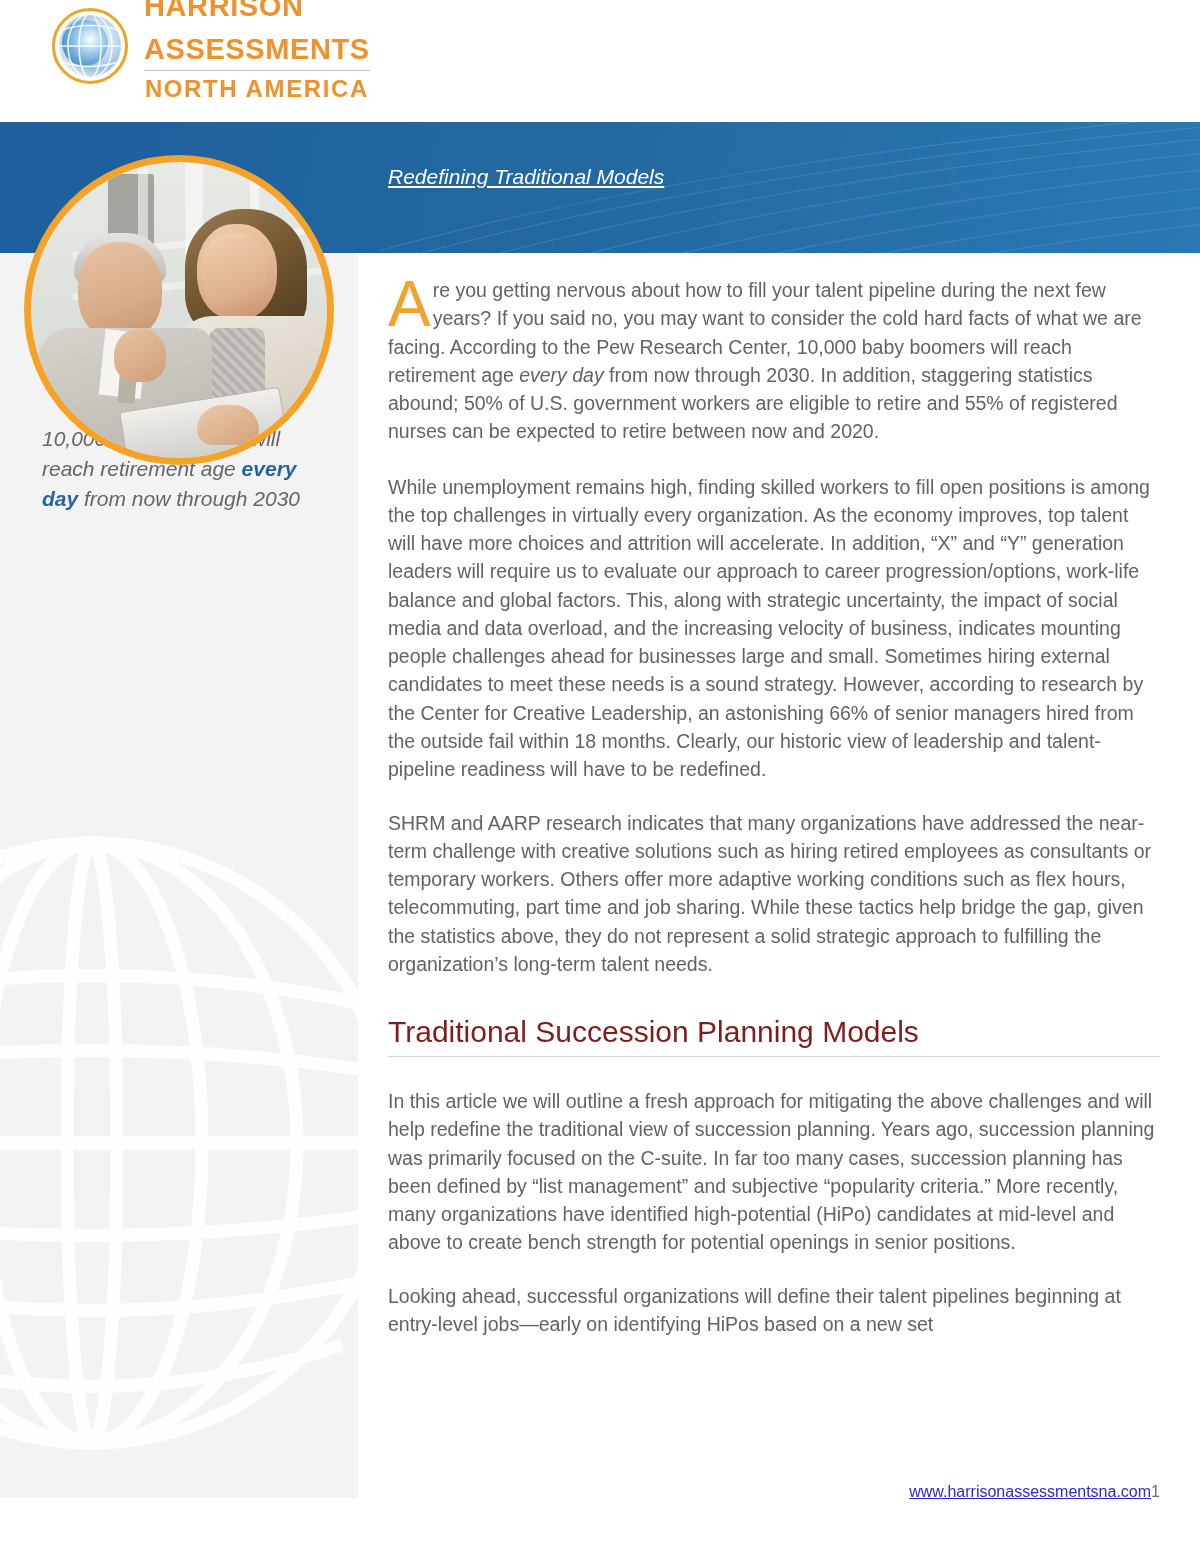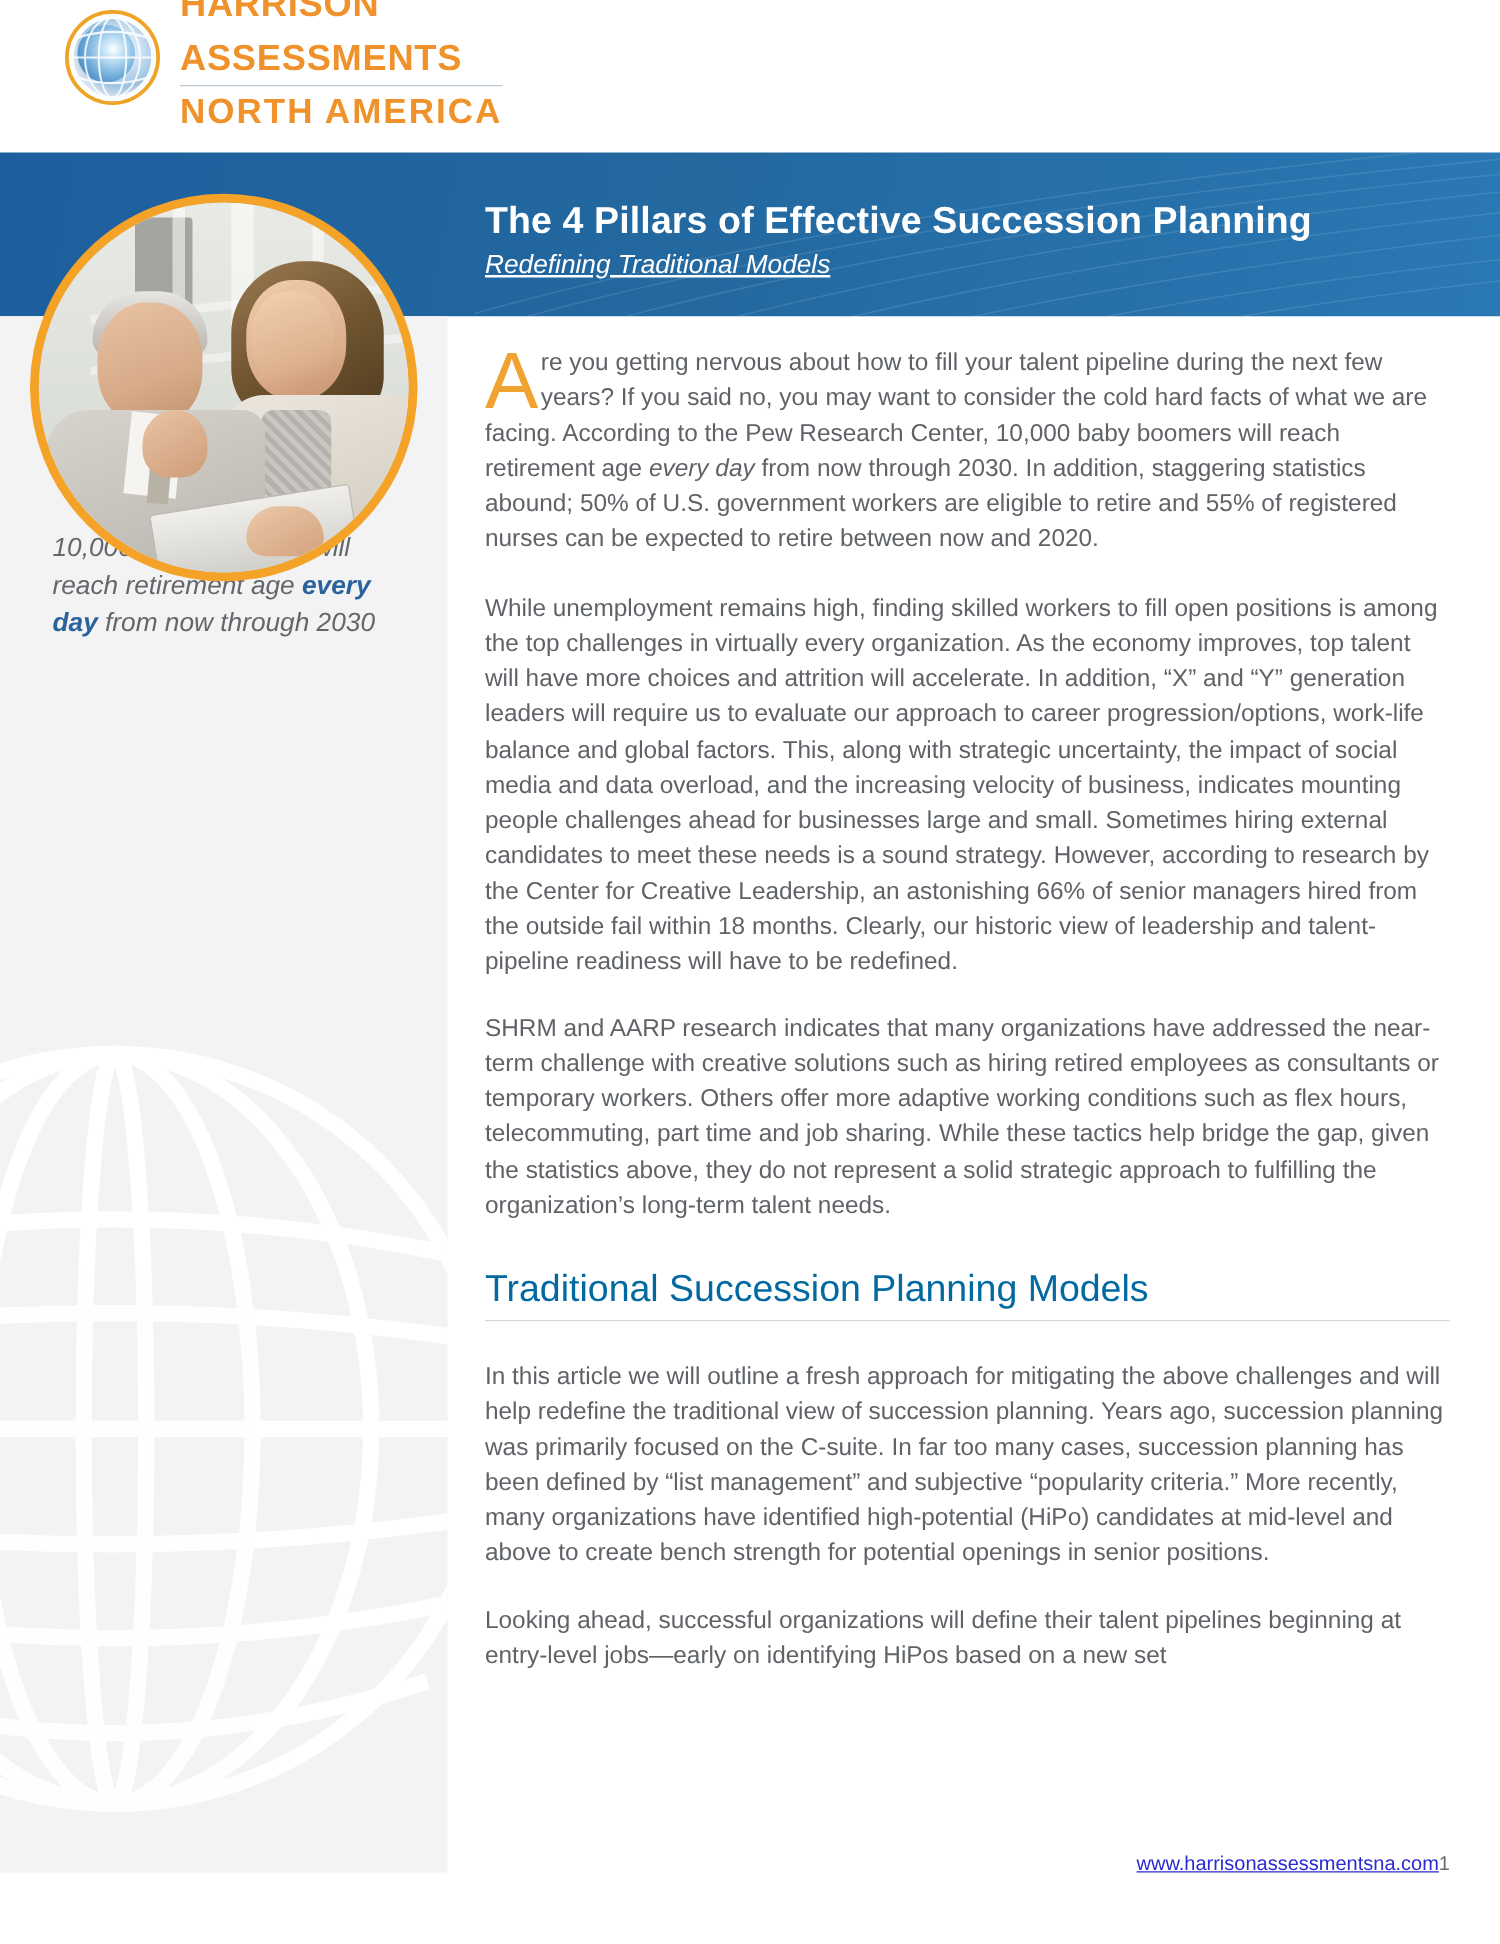--- a/index.html
+++ b/index.html
@@ -83,21 +83,21 @@
   }
   .logo-text .l2 { margin-top: 14px; }
   .logo-rule {
     height: 1px;
     background: #b9c6d2;
     margin: 6px 0 6px 0;
     width: 100%;
   }
   .logo-text .l3 {
     color: #f0922b;
-    font-size: 28px;
+    font-size: 24px;
     font-weight: 700;
     letter-spacing: 1.6px;
     display: block;
     text-align: center;
   }
 
   
   .hero {
     position: absolute;
     left: 0; top: 122px;
@@ -362,21 +362,21 @@
     color: #f0a330;
     font-size: 64px;
     line-height: 52px;
     font-weight: 400;
     padding: 0 2px 0 0;
     margin-top: 2px;
   }
   .content em { font-style: italic; }
 
   .section-head {
-    color: #0369a1;
+    color: #7f1d1d;
     font-size: 30px;
     font-weight: 400;
     margin: 36px 0 6px 0;
     line-height: 1.2;
   }
   .section-rule {
     height: 1px;
     background: #d8d8d8;
     margin: 0 0 30px 0;
   }
@@ -439,21 +439,20 @@
         <path d="M10 140 Q330 48 880 0"></path>
         <path d="M70 145 Q380 56 900 10"></path>
         <path d="M140 150 Q430 66 920 22"></path>
         <path d="M220 152 Q490 78 940 36"></path>
         <path d="M300 154 Q550 90 960 52"></path>
         <path d="M390 156 Q610 102 980 70"></path>
         <path d="M480 158 Q670 112 1000 86"></path>
       </g>
     </svg>
     <div class="hero-text">
-      <h1 class="hero-title">The 4 Pillars of Effective Succession Planning</h1>
       <div class="hero-sub">Redefining Traditional Models</div>
     </div>
   </div>
 
   <div class="sidebar">
     <svg class="globe-wm" viewBox="0 0 470 620">
       <g fill="none" stroke="#ffffff" stroke-width="13" opacity="0.95">
         <ellipse cx="150" cy="310" rx="300" ry="300"></ellipse>
         <ellipse cx="150" cy="310" rx="205" ry="300"></ellipse>
         <ellipse cx="150" cy="310" rx="110" ry="300"></ellipse>

